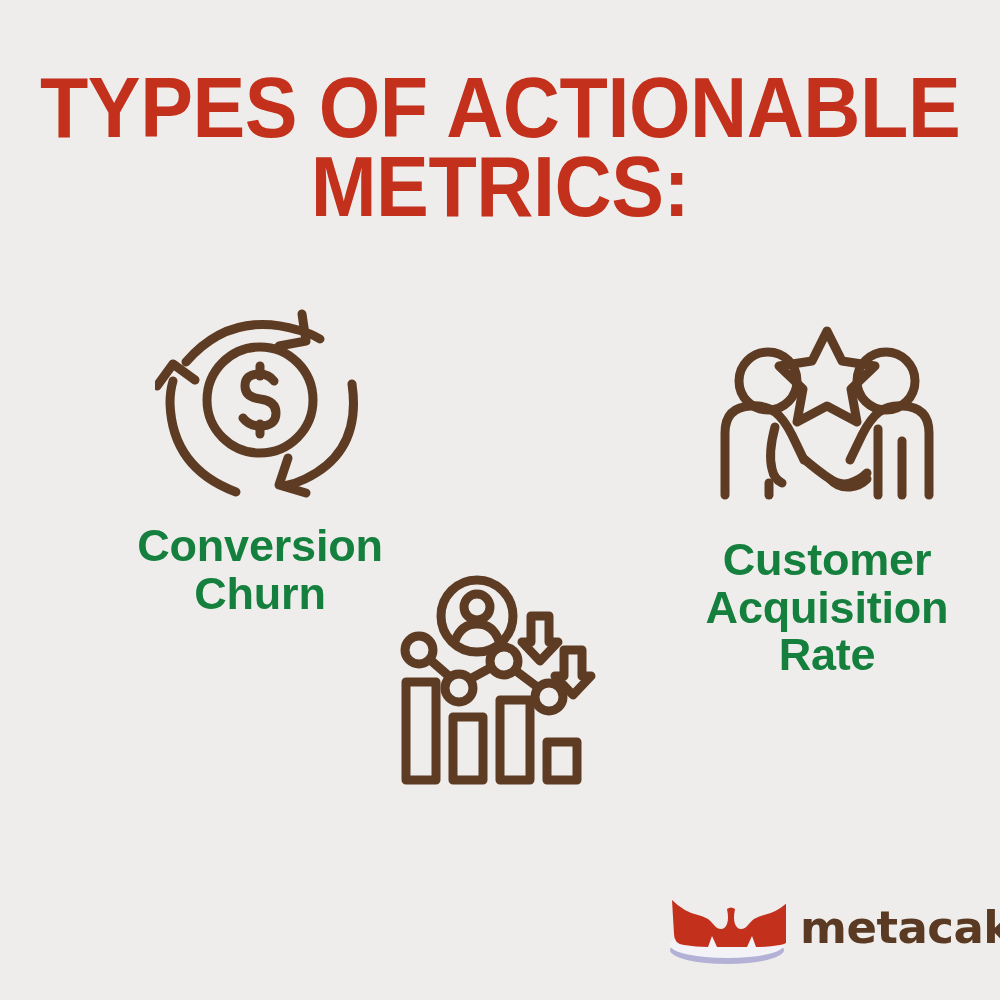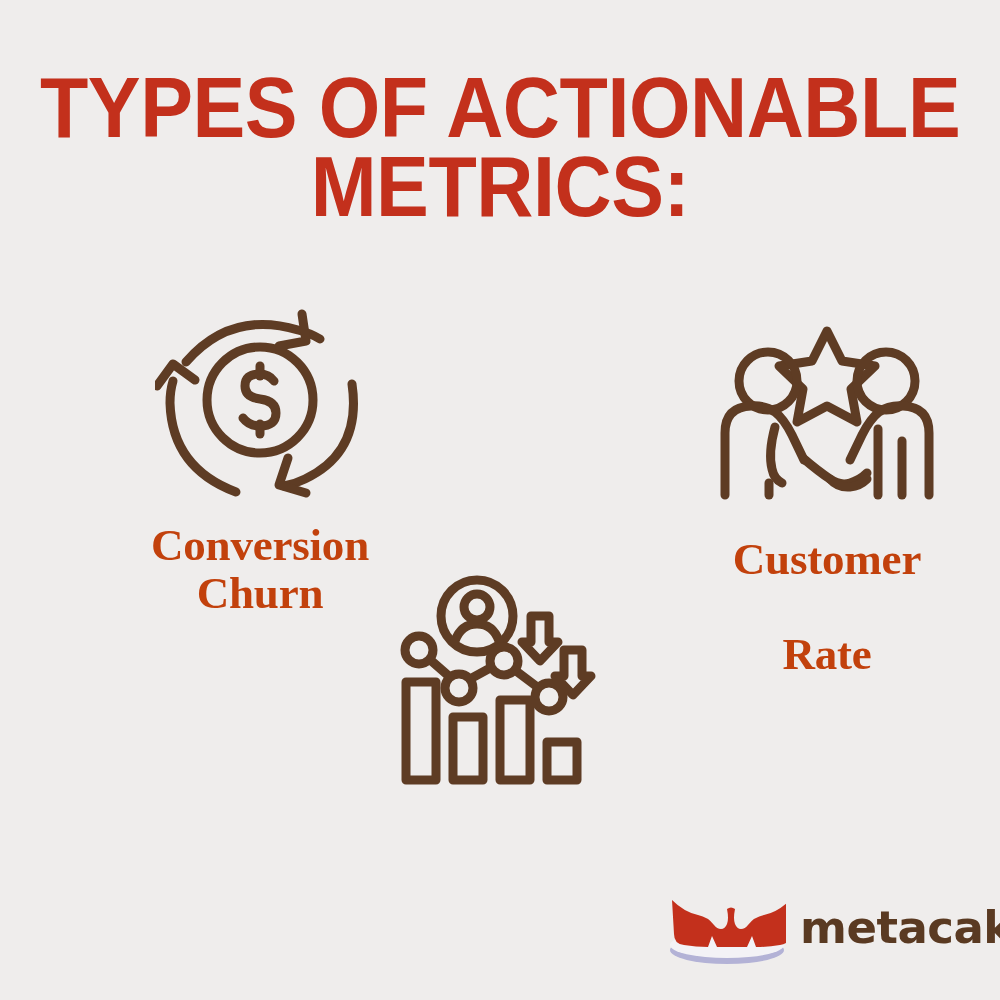--- a/index.html
+++ b/index.html
@@ -48,23 +48,23 @@
   .metric {
     position: absolute;
     text-align: center;
   }
   .metric .icon-wrap {
     display: block;
     margin: 0 auto;
   }
   .metric .metric-label {
     display: block;
-    font-family: Liberation Serif, serif;
+    font-family: Liberation Sans, sans-serif;
     font-weight: 700;
-    color: #c2410c;
+    color: #15803d;
     line-height: 1.06;
     letter-spacing: -0.2px;
   }
 
   
   #metric-conversion {
     left: 70px;
     top: 300px;
     width: 380px;
   }
@@ -172,21 +172,21 @@
         <path d="M217 170 v-62 q0 -26 -26 -27 q-14 -1 -24 6 q-9 7 -17 23 l-12 25"></path>
         <path d="M166 104 v66"></path>
         <path d="M190 116 v54"></path>
 
         <path d="M92 134 q14 12 26 20 q10 7 20 4 q10 -3 17 -10"></path>
         <path d="M118 154 q8 9 20 8 q10 -1 17 -8"></path>
       </svg>
     </span>
     <span class="metric-label">
       <span>Customer</span><br>
-      <br>
+      <span>Acquisition</span><br>
       <span>Rate</span>
     </span>
   </div>
 
   <div class="metric" id="metric-churn">
     <span class="icon-wrap">
       <svg width="200" height="215" viewBox="0 0 200 215" fill="none" stroke="#5E3C24" stroke-width="9" stroke-linecap="round" stroke-linejoin="round">
 
         <circle cx="77" cy="44" r="36"></circle>
         <circle cx="77" cy="35" r="13"></circle>

